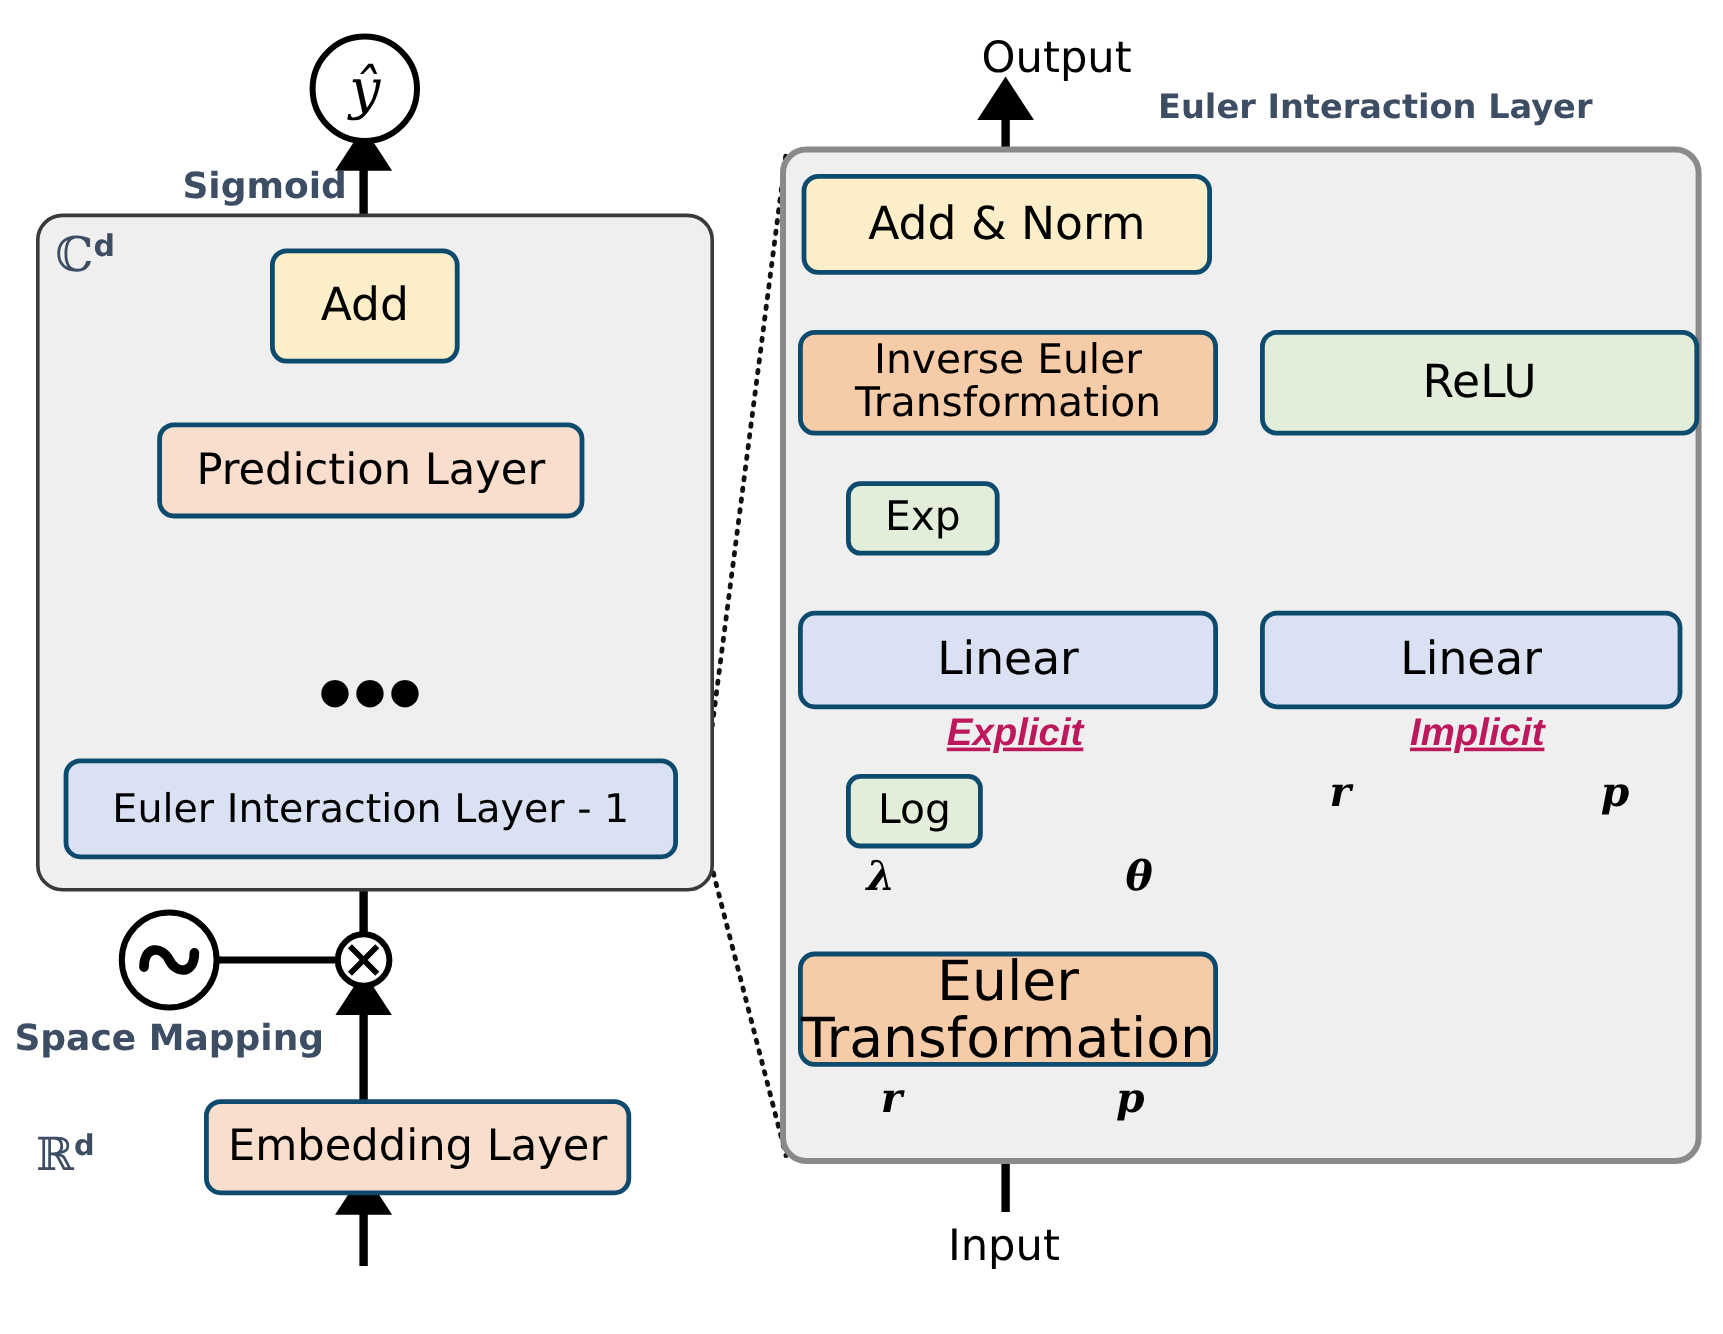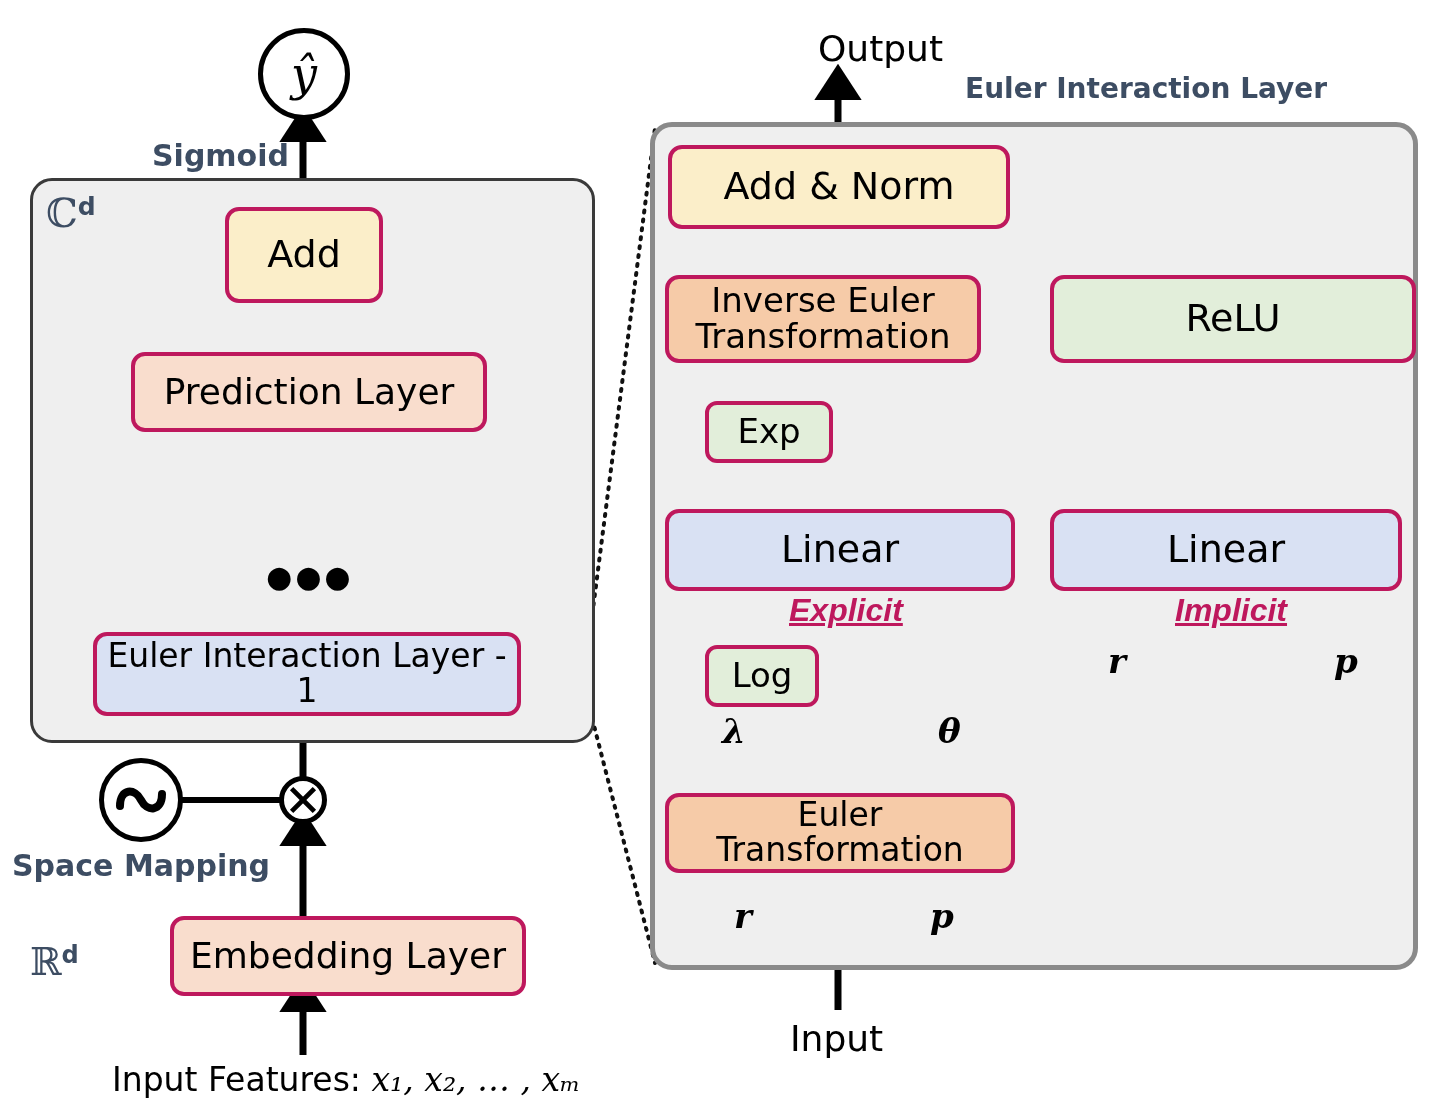--- a/index.html
+++ b/index.html
@@ -17,21 +17,21 @@
   }
   svg.layer {
     position: absolute;
     left: 0; top: 0;
     width: 1436px;
     height: 1112px;
   }
   .node {
     position: absolute;
     box-sizing: border-box;
-    border: 4px solid #be185d;
+    border: 4px solid #0c4a6e;
     border-radius: 14px;
     display: flex;
     align-items: center;
     justify-content: center;
     text-align: center;
     line-height: 1.05;
     color: #000000;
     font-family: "DejaVu Sans", sans-serif;
     z-index: 3;
   }
@@ -179,21 +179,21 @@
     <span>Add</span>
   </div>
 
   <div class="node" style="left:131px; top:352px; width:356px; height:80px; background:#f9ddcd; font-size:36px;">
     <span>Prediction Layer</span>
   </div>
 
 
   <div class="txt" style="left:266px; top:559px; font-size:30px; letter-spacing:3px;">●●●</div>
 
-  <div class="node" style="left:53px; top:632px; width:428px; height:84px; background:#d9e1f3; font-size:33px;margin-left:40px;">
+  <div class="node" style="left:53px; top:632px; width:512px; height:84px; background:#d9e1f3; font-size:33px;">
     <span>Euler Interaction Layer - 1</span>
   </div>
 
   <div class="circle-node" style="left:99px; top:758px; width:84px; height:84px;">
     <svg width="60" height="48" viewBox="0 0 60 48">
       <path d="M9,30 C9,12 24,12 30,24 C36,36 51,36 51,18" stroke="#000" stroke-width="8" fill="none" stroke-linecap="round"></path>
     </svg>
   </div>
 
   <div class="circle-node" style="left:279px; top:776px; width:48px; height:48px; border-width:5px;">
@@ -206,34 +206,30 @@
   <div class="txt navy" style="left:12px; top:848px; font-size:30px;">Space Mapping</div>
 
   <div class="txt" style="left:30px; top:940px; font-size:34px; color:#3d4d63;">
     <span class="mathbb" style="font-size:38px;">ℝ</span><span style="font-size:24px; font-weight:bold; vertical-align:super;">d</span>
   </div>
 
   <div class="node" style="left:122px; top:916px; width:356px; height:80px; background:#f9ddcd; font-size:36px;margin-left:48px;">
     <span>Embedding Layer</span>
   </div>
 
-  <div class="txt" style="left:112px; top:1060px; font-size:33px;">
-    <span>Input Features:</span>
-    <span class="mathit" style="font-size:33px;">x₁, x₂, … , xₘ</span>
-  </div>
 
   <div class="txt" style="left:778px; top:28px; font-size:36px;margin-left:40px;">Output</div>
 
   <div class="txt navy" style="left:965px; top:72px; font-size:28px;">Euler Interaction Layer</div>
 
   <div class="node" style="left:668px; top:145px; width:342px; height:84px; background:#fbeec9; font-size:38px;">
     <span>Add &amp; Norm</span>
   </div>
 
-  <div class="node" style="left:665px; top:275px; width:316px; height:88px; background:#f6cba8; font-size:34px; white-space:pre-line;">
+  <div class="node" style="left:665px; top:275px; width:350px; height:88px; background:#f6cba8; font-size:34px; white-space:pre-line;">
     <span>Inverse Euler
 Transformation</span>
   </div>
 
   <div class="node" style="left:1050px; top:275px; width:366px; height:88px; background:#e2eeda; font-size:38px;">
     <span>ReLU</span>
   </div>
 
   <div class="node" style="left:705px; top:401px; width:128px; height:62px; background:#e2eeda; font-size:34px; border-radius:12px;">
     <span>Exp</span>
@@ -256,21 +252,21 @@
   </div>
 
   <div class="txt mathit" style="left:722px; top:711px; font-size:34px; font-weight:bold;">λ</div>
 
   <div class="txt mathit" style="left:938px; top:711px; font-size:34px; font-weight:bold;">θ</div>
 
   <div class="txt mathit" style="left:1108px; top:641px; font-size:34px; font-weight:bold;">r</div>
 
   <div class="txt mathit" style="left:1334px; top:641px; font-size:34px; font-weight:bold;">p</div>
 
-  <div class="node" style="left:665px; top:793px; width:350px; height:80px; background:#f6cba8; font-size:33px; white-space:pre-line;">
+  <div class="node" style="left:665px; top:793px; width:350px; height:96px; background:#f6cba8; font-size:46px; white-space:pre-line;">
     <span>Euler
 Transformation</span>
   </div>
 
   <div class="txt mathit" style="left:734px; top:896px; font-size:34px; font-weight:bold;">r</div>
 
   <div class="txt mathit" style="left:930px; top:896px; font-size:34px; font-weight:bold;">p</div>
 
   <div class="txt" style="left:790px; top:1018px; font-size:36px;">Input</div>
 

